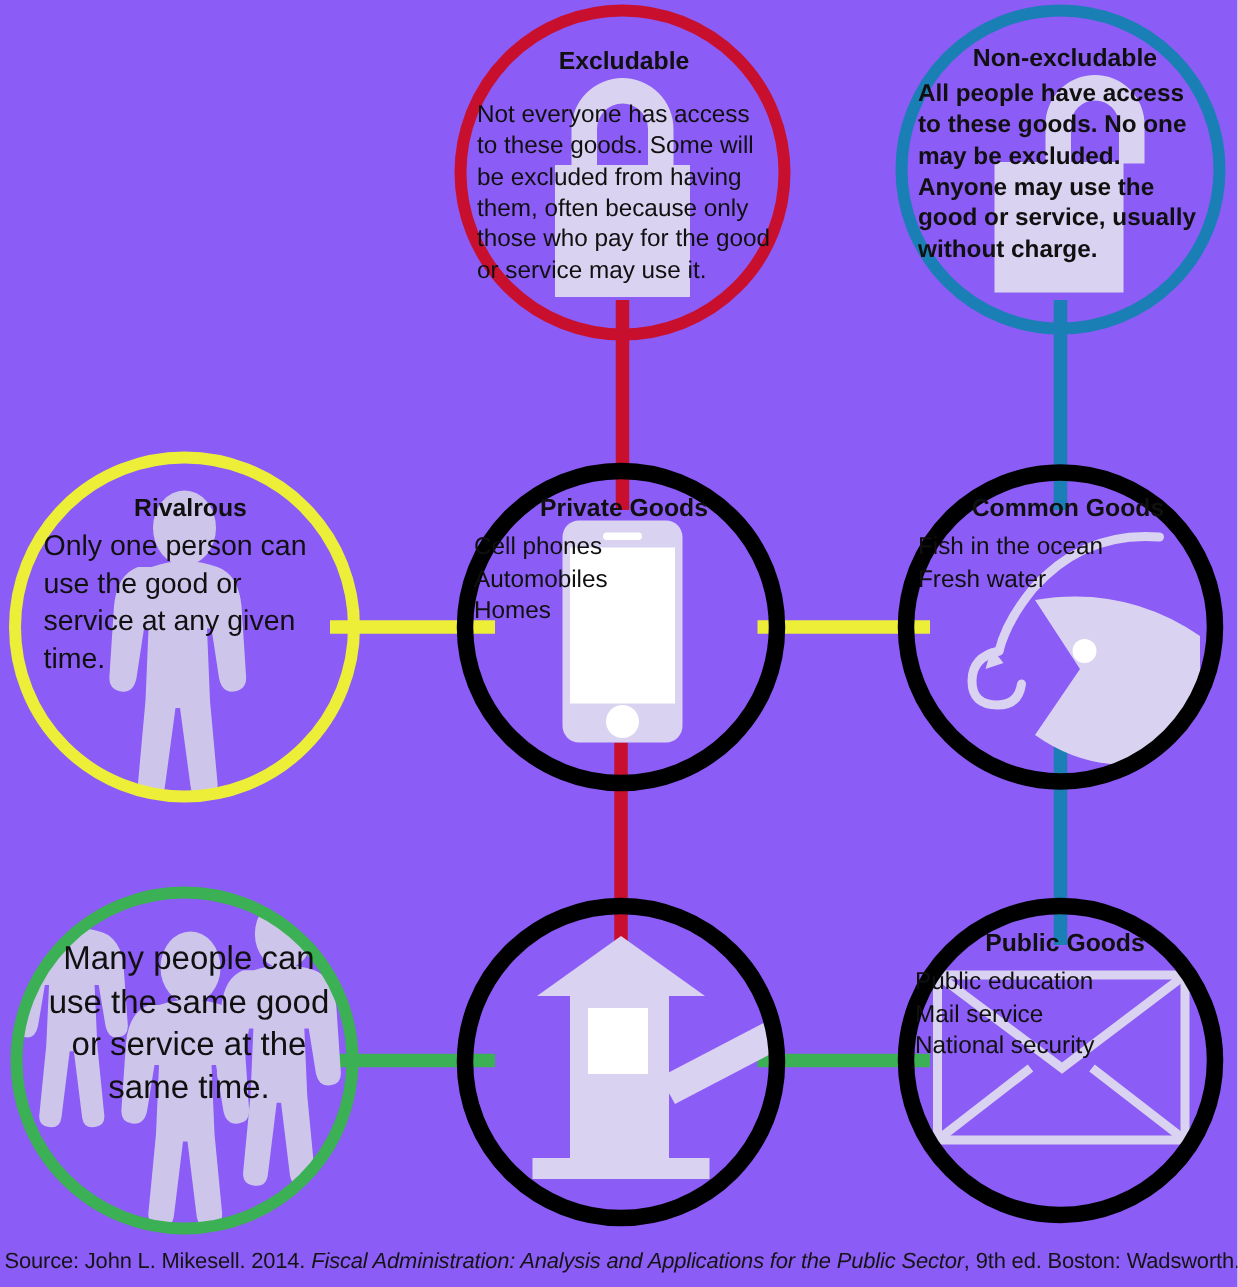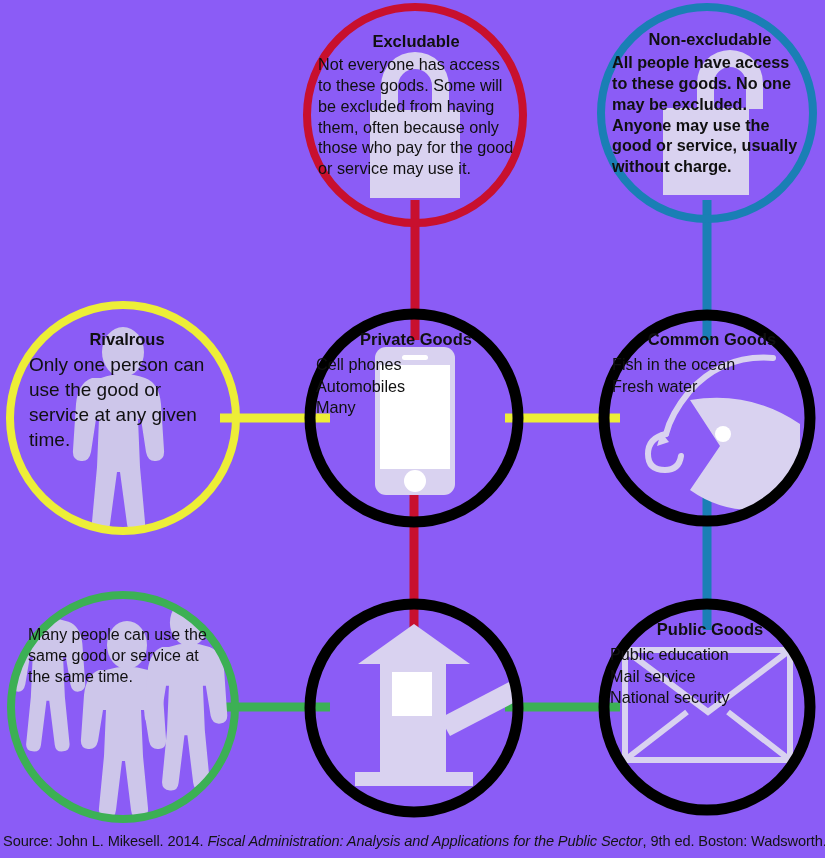--- a/index.html
+++ b/index.html
@@ -41,21 +41,21 @@
     color: #101010;
   }
   
   .n-excludable {
     left: 318px; top: 32px; width: 196px;
   }
   .n-excludable .node-title { font-size: 16.5px; }
   .n-excludable .node-body {
     font-size: 16.2px;
     line-height: 1.28;
-    margin-top: 4px;
+    margin-top: 16px;
     text-align: left;
   }
   .n-nonexcludable {
     left: 612px; top: 30px; width: 196px;
   }
   .n-nonexcludable .node-title { font-size: 16.5px; }
   .n-nonexcludable .node-body {
     font-size: 16.2px;
     line-height: 1.28;
     margin-top: 4px;
@@ -72,24 +72,24 @@
     line-height: 1.30;
     margin-top: 5px;
     text-align: left;
   }
   
   .n-nonrivalrous {
     left: 28px; top: 620px; width: 196px;
   }
   .n-nonrivalrous .node-title { font-size: 16.5px; }
   .n-nonrivalrous .node-body {
-    font-size: 16px;
+    font-size: 22px;
     line-height: 1.30;
     margin-top: 5px;
-    text-align: left;
+    text-align: center;
   }
   
   .n-private { left: 316px; top: 330px; width: 200px; }
   .n-common  { left: 612px; top: 330px; width: 200px; }
   .n-toll    { left: 311px; top: 620px; width: 210px; }
   .n-public  { left: 610px; top: 620px; width: 200px; }
   .n-private .node-title,
   .n-common .node-title,
   .n-toll .node-title,
   .n-public .node-title { font-size: 16.5px; }
@@ -260,21 +260,21 @@
 
   <div class="node n-nonrivalrous">
     <div class="node-body">Many people can use the same good or service at the same time.</div>
   </div>
 
   <div class="node n-private">
     <div class="node-title">Private Goods</div>
     <div class="node-body">
       <div class="node-line">Cell phones</div>
       <div class="node-line">Automobiles</div>
-      <div class="node-line">Many</div>
+      <div class="node-line">Homes</div>
     </div>
   </div>
 
   <div class="node n-common">
     <div class="node-title">Common Goods</div>
     <div class="node-body">
       <div class="node-line">Fish in the ocean</div>
       <div class="node-line">Fresh water</div>
     </div>
   </div>

